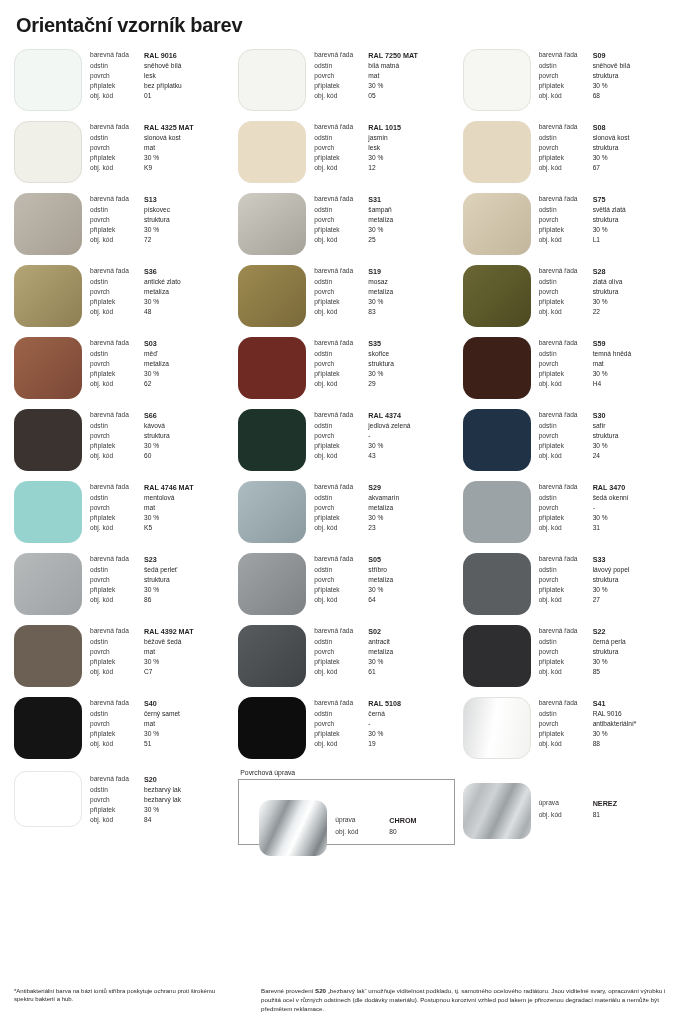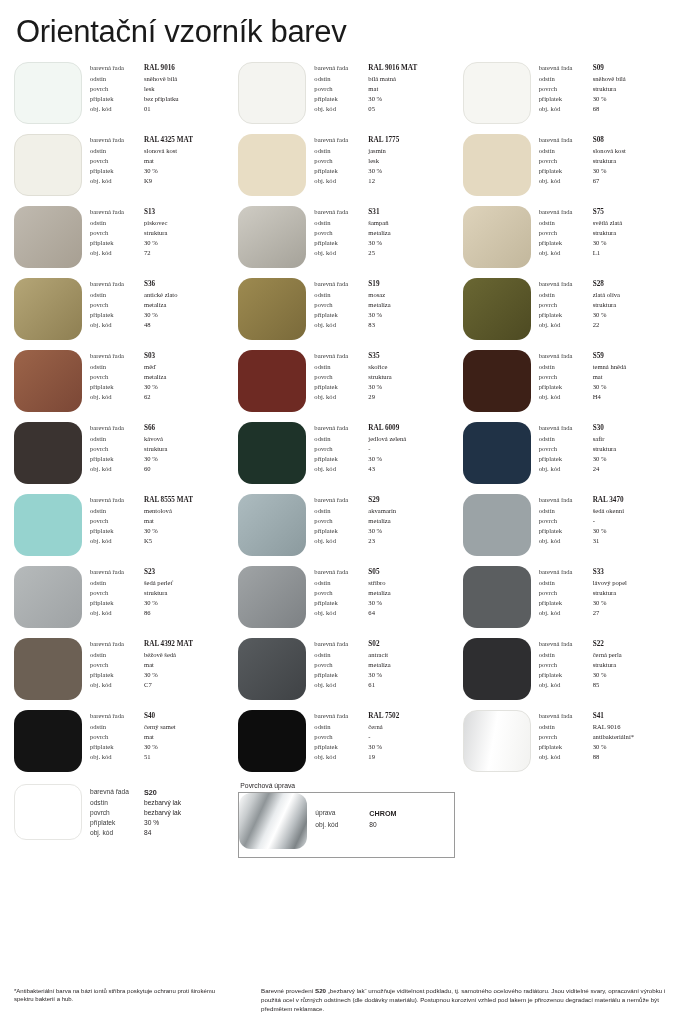--- a/index.html
+++ b/index.html
@@ -8,37 +8,36 @@
     width: 693px;
     height: 1020px;
     background: #ffffff;
     font-family: "Liberation Sans", sans-serif;
     color: #231f20;
     position: relative;
     overflow: hidden;
   }
   .page { padding: 10px 14px 0 14px; }
   h1.title {
-    font-size: 31px;
-    font-weight: normal;
+    font-size: 20px;
+    font-weight: bold;
     letter-spacing: -0.3px;
     margin: 4px 0 10px 2px;
     color: #1a1a1a;
   }
   .grid {
     display: grid;
     grid-template-columns: repeat(3, 1fr);
     column-gap: 8px;
     row-gap: 0px;
   }
   .cell {
     display: flex;
     align-items: flex-start;
     height: 72px;
-    font-family: Liberation Serif, serif;
   }
   .swatch {
     width: 68px;
     height: 62px;
     border-radius: 14px;
     flex: 0 0 68px;
     margin-right: 8px;
     margin-top: 2px;
   }
   .specs {
@@ -71,21 +70,21 @@
     grid-template-columns: repeat(3, 1fr);
     column-gap: 8px;
   }
   .surface-cell {
     display: flex;
     align-items: flex-start;
     height: 70px;
   }
   .surface-cell.boxed {
     border: 0.7px solid #9a9a9a;
-    padding: 0;
+    padding: 20px;
     height: 66px;
   }
   .s-swatch {
     width: 68px;
     height: 56px;
     border-radius: 12px;
     flex: 0 0 68px;
     margin-right: 8px;
   }
   .s-specs { padding-top: 16px; font-size:6.6px; }
@@ -144,21 +143,21 @@
             <span class="val">01</span>
           </div>
       </div>
     </div>
 
     <div class="cell">
       <div class="swatch" style="background:#f4f4f0;border:0.7px solid #e2e2dc;"></div>
       <div class="specs">
         <div class="row">
             <span class="lbl">barevná řada</span>
-            <span class="val bold">RAL 9016 MAT</span>
+            <span class="val bold">RAL 7250 MAT</span>
           </div>
         <div class="row">
             <span class="lbl">odstín</span>
             <span class="val">bílá matná</span>
           </div>
         <div class="row">
             <span class="lbl">povrch</span>
             <span class="val">mat</span>
           </div>
         <div class="row">
@@ -222,21 +221,21 @@
             <span class="val">K9</span>
           </div>
       </div>
     </div>
 
     <div class="cell">
       <div class="swatch" style="background:#e8ddc4;"></div>
       <div class="specs">
         <div class="row">
             <span class="lbl">barevná řada</span>
-            <span class="val bold">RAL 1775</span>
+            <span class="val bold">RAL 1015</span>
           </div>
         <div class="row">
             <span class="lbl">odstín</span>
             <span class="val">jasmín</span>
           </div>
         <div class="row">
             <span class="lbl">povrch</span>
             <span class="val">lesk</span>
           </div>
         <div class="row">
@@ -534,21 +533,21 @@
             <span class="val">60</span>
           </div>
       </div>
     </div>
 
     <div class="cell">
       <div class="swatch" style="background:#1e3329;"></div>
       <div class="specs">
         <div class="row">
             <span class="lbl">barevná řada</span>
-            <span class="val bold">RAL 6009</span>
+            <span class="val bold">RAL 4374</span>
           </div>
         <div class="row">
             <span class="lbl">odstín</span>
             <span class="val">jedlová zelená</span>
           </div>
         <div class="row">
             <span class="lbl">povrch</span>
             <span class="val">-</span>
           </div>
         <div class="row">
@@ -586,21 +585,21 @@
             <span class="val">24</span>
           </div>
       </div>
     </div>
 
     <div class="cell">
       <div class="swatch" style="background:#96d3cf;"></div>
       <div class="specs">
         <div class="row">
             <span class="lbl">barevná řada</span>
-            <span class="val bold">RAL 8555 MAT</span>
+            <span class="val bold">RAL 4746 MAT</span>
           </div>
         <div class="row">
             <span class="lbl">odstín</span>
             <span class="val">mentolová</span>
           </div>
         <div class="row">
             <span class="lbl">povrch</span>
             <span class="val">mat</span>
           </div>
         <div class="row">
@@ -846,21 +845,21 @@
             <span class="val">51</span>
           </div>
       </div>
     </div>
 
     <div class="cell">
       <div class="swatch" style="background:#0d0d0d;"></div>
       <div class="specs">
         <div class="row">
             <span class="lbl">barevná řada</span>
-            <span class="val bold">RAL 7502</span>
+            <span class="val bold">RAL 5108</span>
           </div>
         <div class="row">
             <span class="lbl">odstín</span>
             <span class="val">černá</span>
           </div>
         <div class="row">
             <span class="lbl">povrch</span>
             <span class="val">-</span>
           </div>
         <div class="row">
@@ -939,20 +938,33 @@
                 <span class="lbl">úprava</span>
                 <span class="val bold">CHROM</span>
               </div>
             <div class="row">
                 <span class="lbl">obj. kód</span>
                 <span class="val">80</span>
               </div>
           </div>
         </div>
 
+        <div class="surface-cell" style="padding-top:4px;">
+          <div class="s-swatch" style="background:linear-gradient(115deg,#e8eaeb 0%,#b9bdbf 22%,#cfd3d5 38%,#9ca1a4 55%,#dcdfe1 72%,#a9aeb1 88%,#cbcfd1 100%);height:56px;"></div>
+          <div class="s-specs">
+            <div class="row">
+                <span class="lbl">úprava</span>
+                <span class="val bold">NEREZ</span>
+              </div>
+            <div class="row">
+                <span class="lbl">obj. kód</span>
+                <span class="val">81</span>
+              </div>
+          </div>
+        </div>
       </div>
     </div>
   </div>
 
 </div>
 
 <div class="footer">
   <div class="foot-left">*Antibakteriální barva na bázi iontů stříbra poskytuje ochranu proti širokému spektru bakterií a hub.</div>
   <div class="foot-right">
     <span>Barevné provedení </span><b>S20</b><span> „bezbarvý lak“ umožňuje viditelnost podkladu, tj. samotného ocelového radiátoru. Jsou viditelné svary, opracování výrobku i použitá ocel v různých odstínech (dle dodávky materiálu). Postupnou korozivní vzhled pod lakem je přirozenou degradací materiálu a nemůže být předmětem reklamace.</span>

